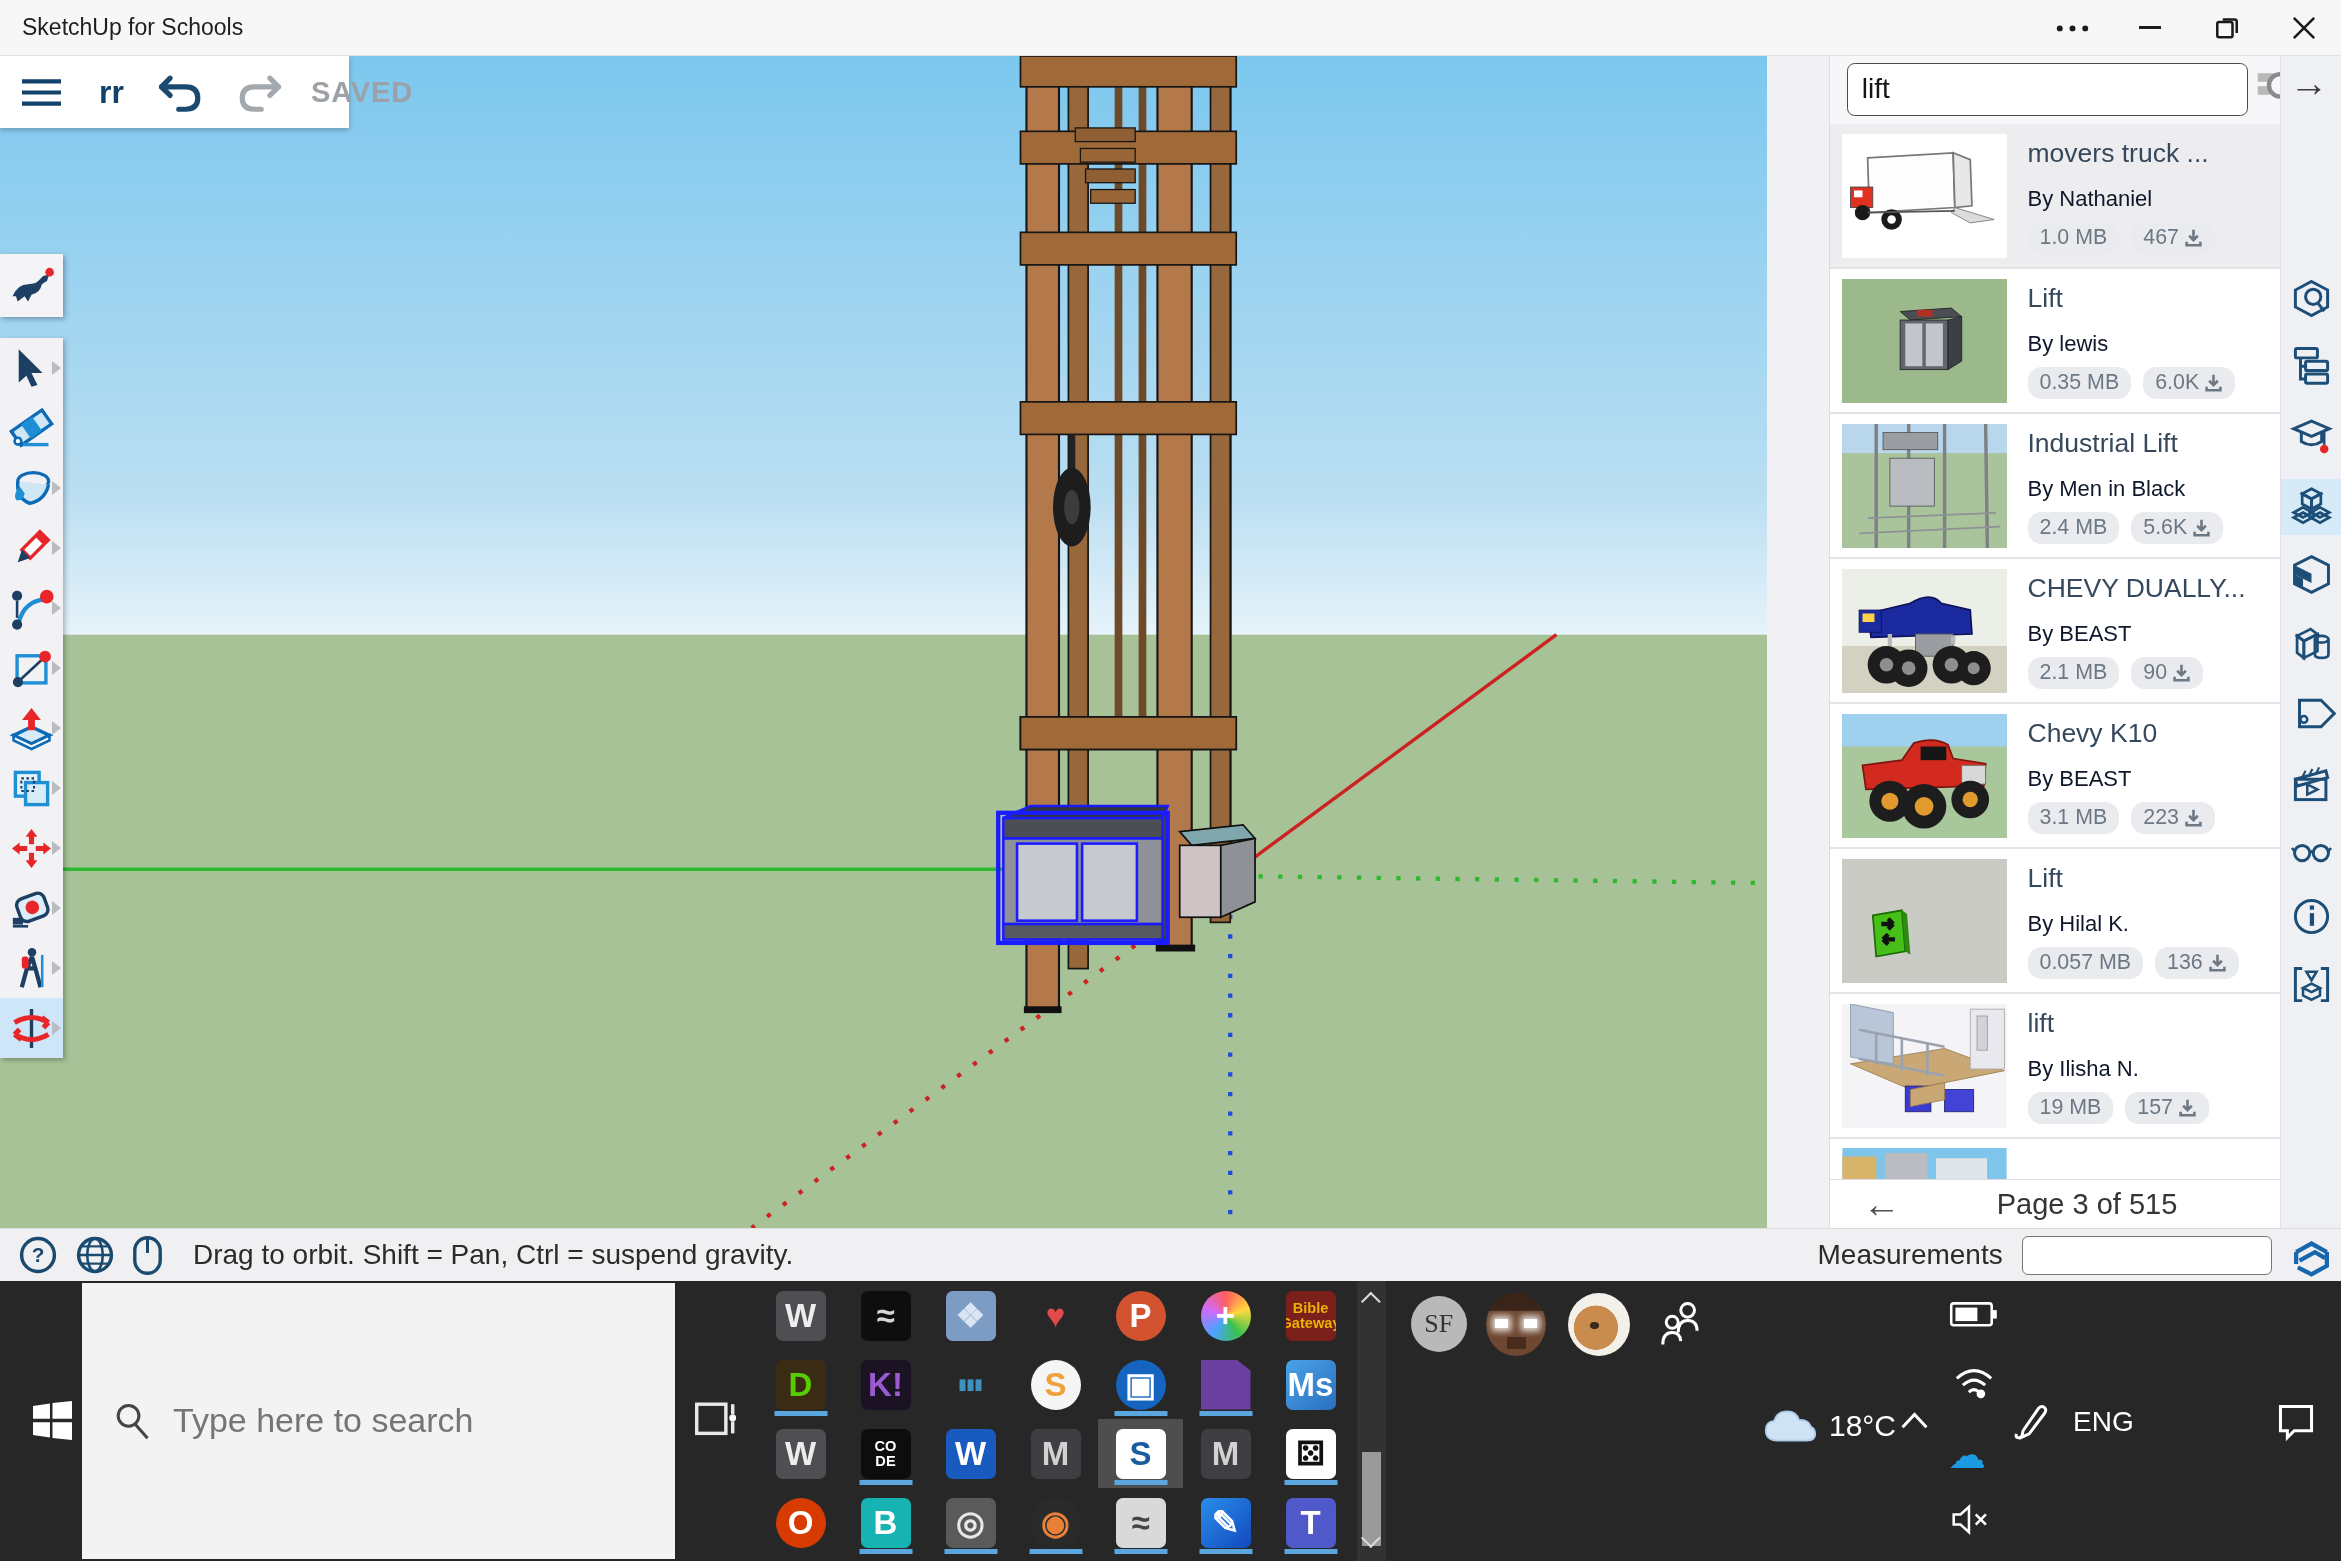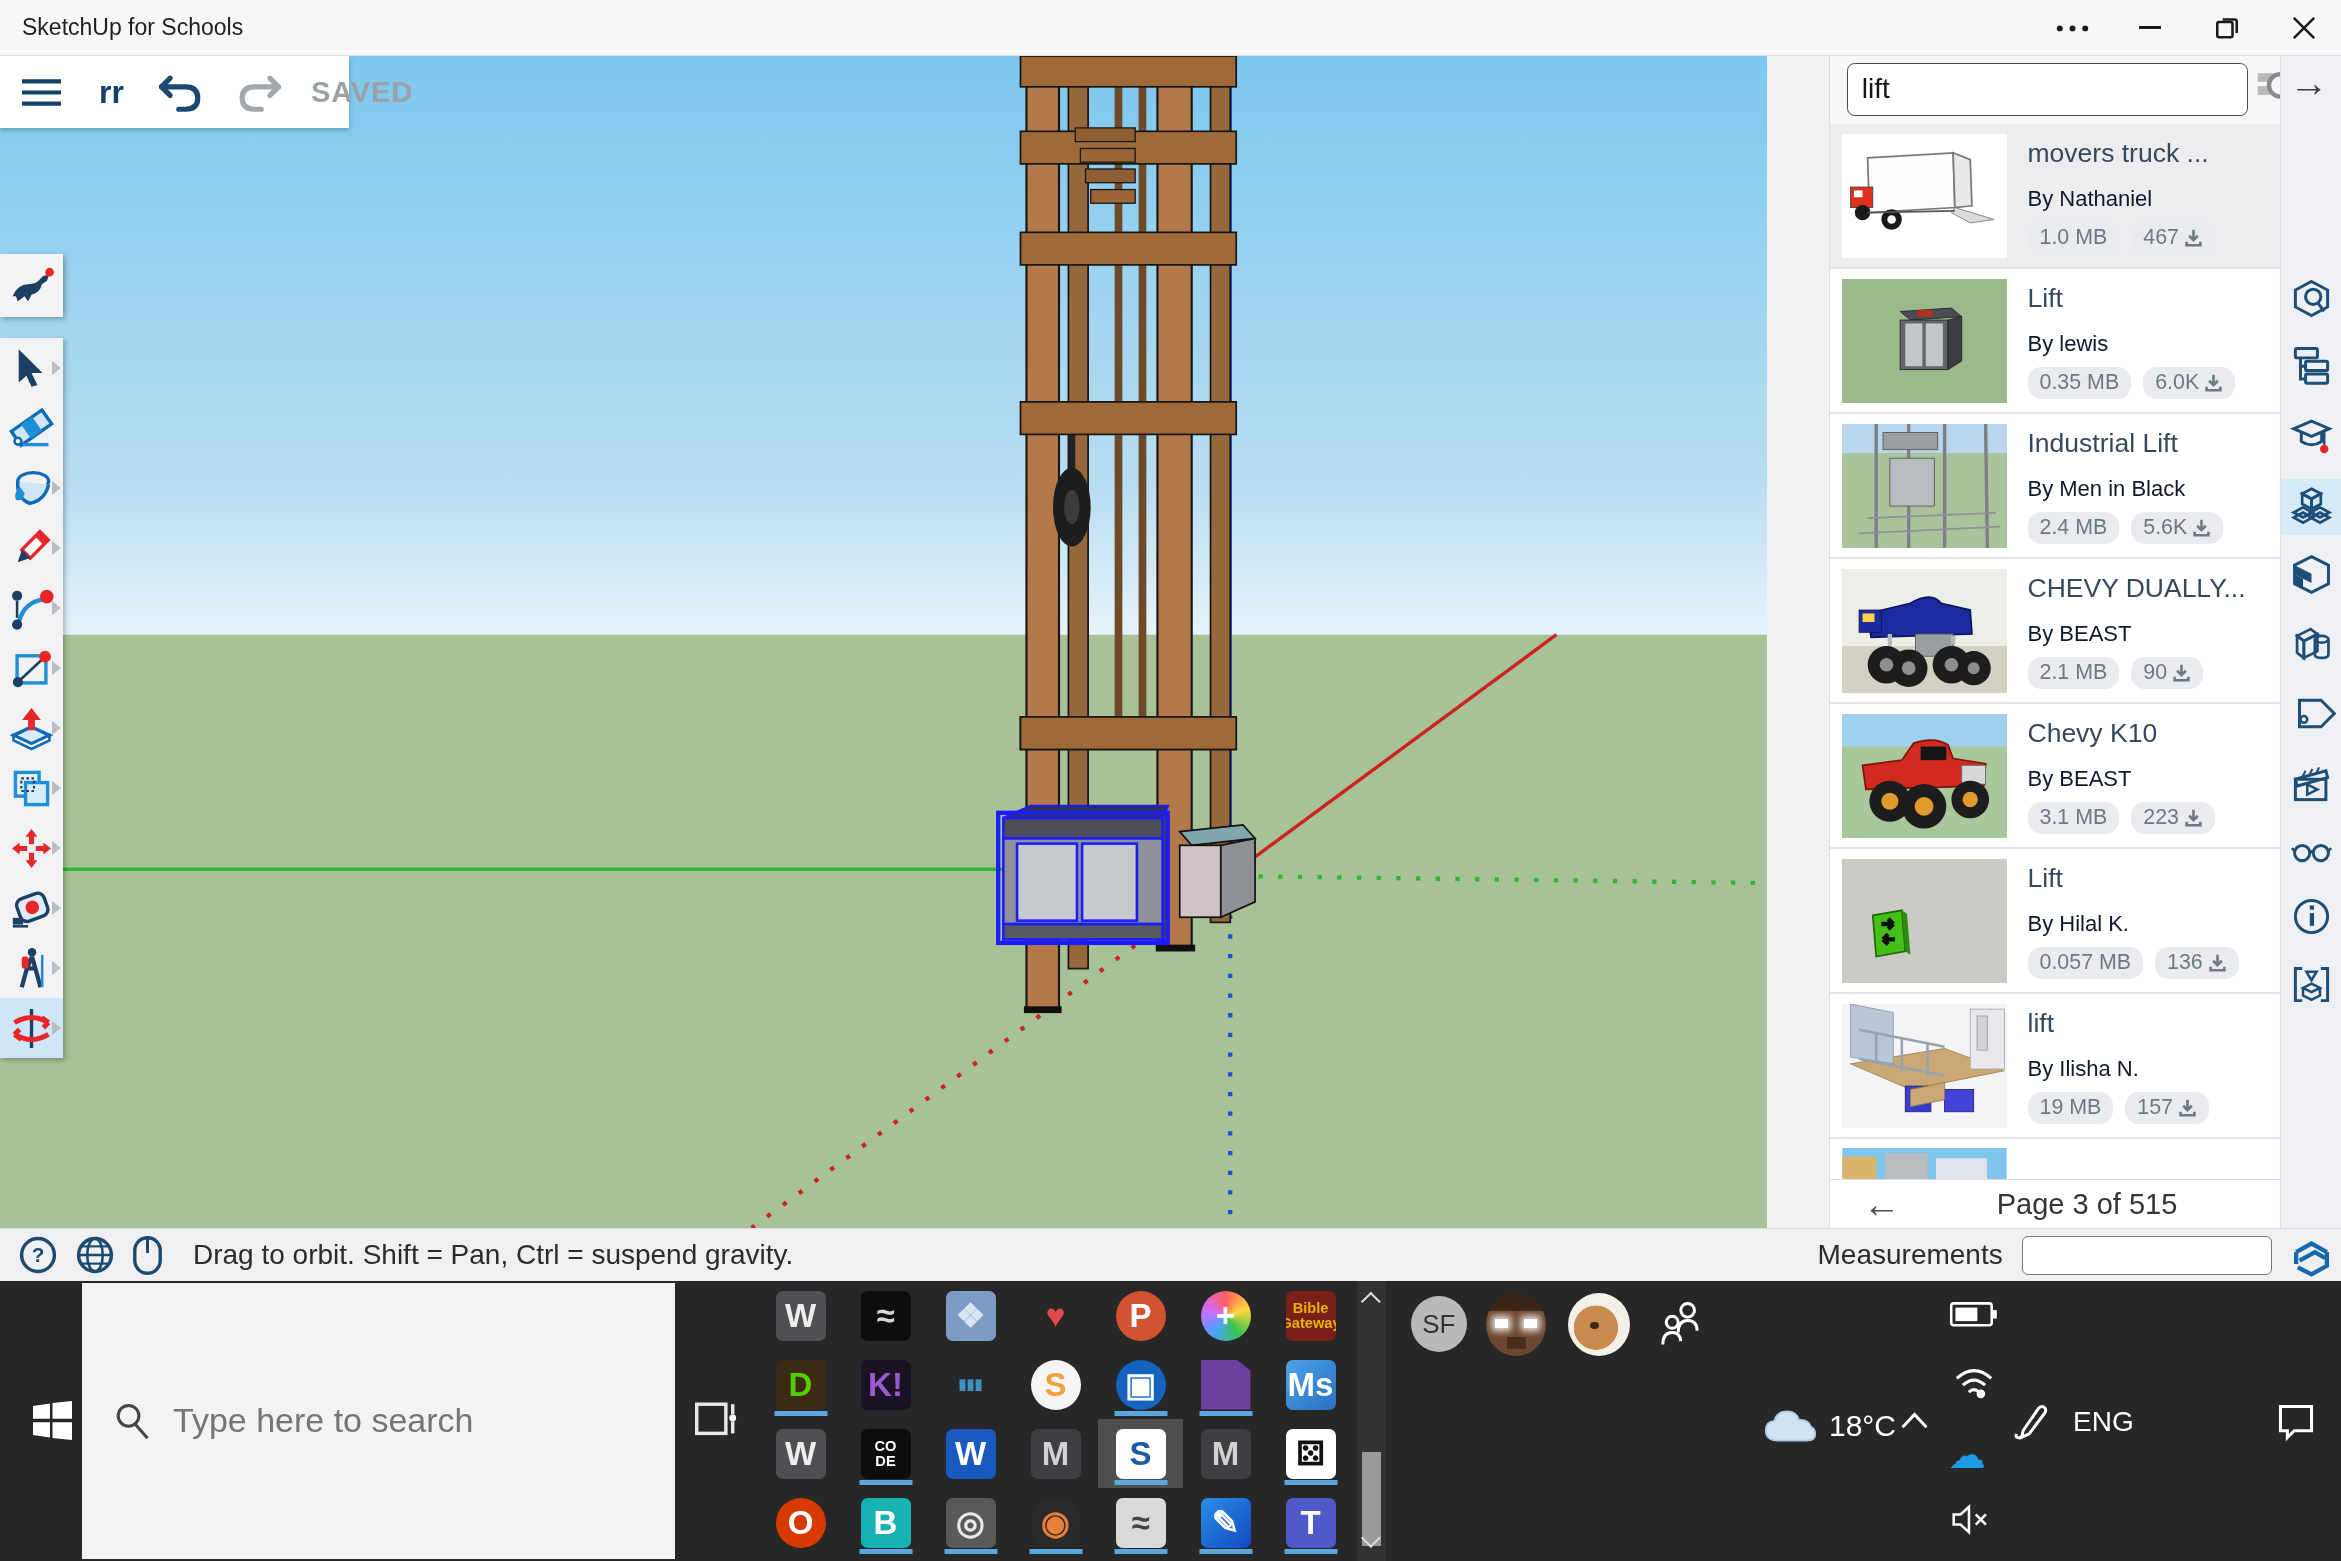--- a/index.html
+++ b/index.html
@@ -82,21 +82,21 @@
   .tb-tile { width:50px; height:50px; display:flex; align-items:center; justify-content:center; font-size:33px; font-weight:bold; border-radius:6.8px; overflow:hidden; line-height:1; }
   .tb-tile.shape-circle { border-radius:50%; }
   .tb-tile.shape-page { clip-path:polygon(0 0,72% 0,100% 22%,100% 100%,0 100%); border-radius:0; }
   .tb-tile.small { font-size:14.6px; font-weight:bold; text-align:center; white-space:pre-line; }
   .tb-underline { position:absolute; left:50%; transform:translateX(-50%); bottom:3.4px; width:53px; height:4.3px; background:#5aa7e0; }
   .tbscroll { position:absolute; left:1357px; top:0; width:29px; height:280px; background:#323232; }
   .tbscroll .chev { position:absolute; left:6.8px; width:13.7px; height:13.7px; border-right:2.6px solid #ddd; border-bottom:2.6px solid #ddd; }
   .tbscroll .thumbbar { position:absolute; left:5.1px; width:19px; background:#9a9a9a; }
 
   .tray { position:absolute; left:1404px; top:0; width:938px; height:280px; color:#fff; }
-  .avatar { position:absolute; border-radius:50%; overflow:hidden; }
+  .avatar { position:absolute; border-radius:50%; overflow:hidden;font-family:Liberation Serif, serif; }
   .avatar.sf { background:#b9b9b9; color:#333; display:flex; align-items:center; justify-content:center; font-size:26px; }
   .trtext { position:absolute; font-size:26.5px; color:#fff; }
   .clockcol { position:absolute; left:719px; top:86px; width:128px; text-align:center; }
   .clockcol div { font-size:27px; line-height:41px; }
 
   svg { overflow:visible; }
 </style>
 </head>
 <body>
 

